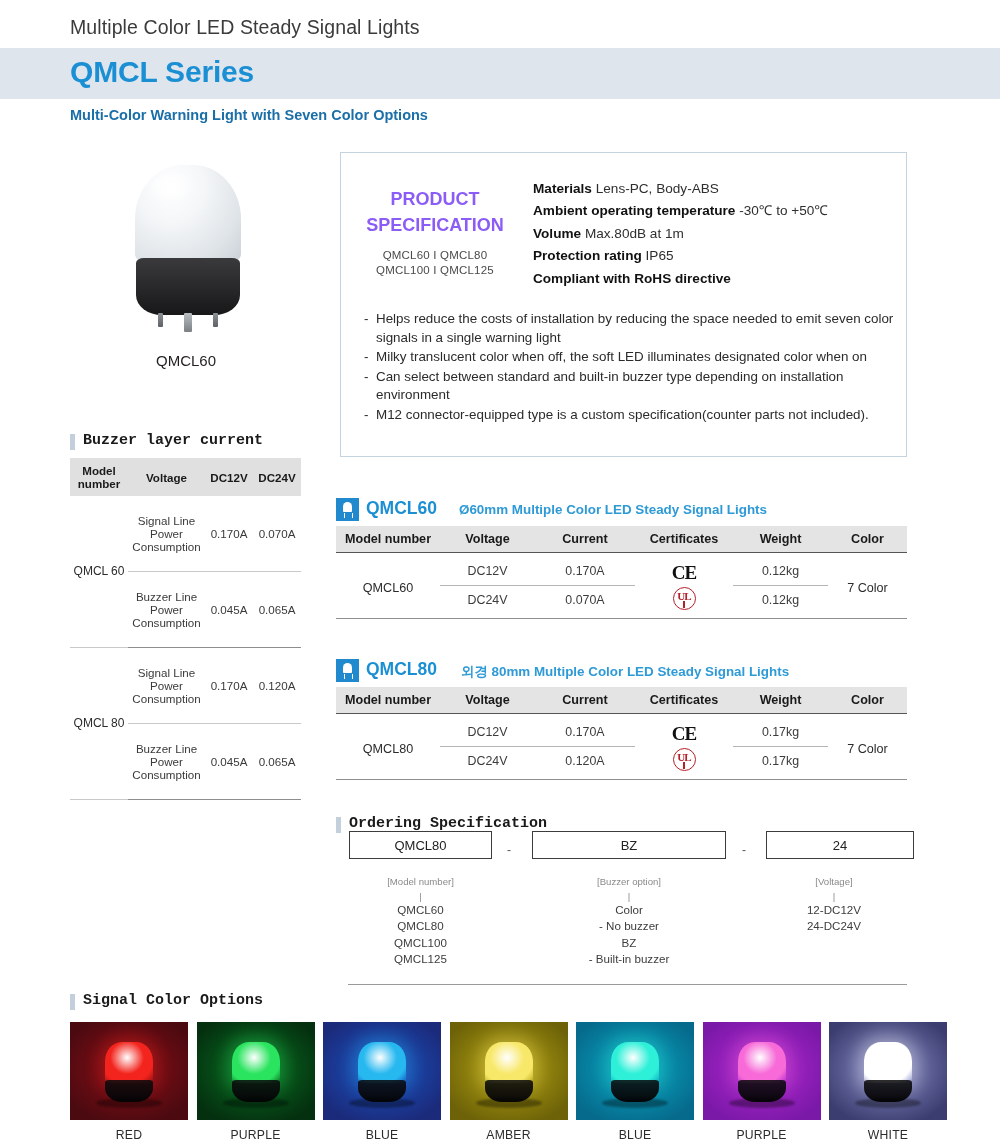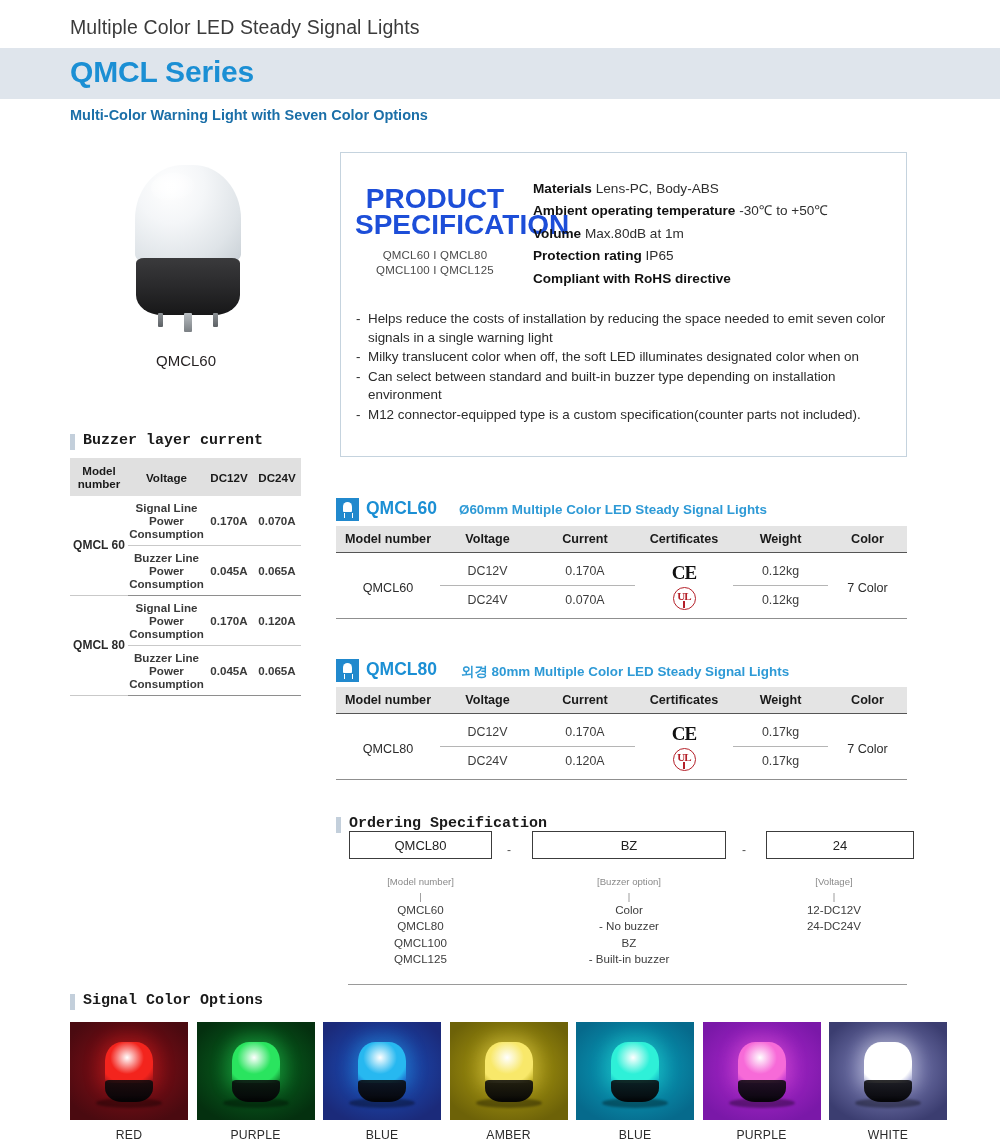--- a/index.html
+++ b/index.html
@@ -57,32 +57,32 @@
     font-size: 15px; color: #231f20;
   }
 
   
   .specbox {
     position: absolute; left: 340px; top: 152px; width: 567px; height: 305px;
     border: 1.6px solid #c5d3de; background: #fff;
   }
   .spec-title {
     position: absolute; left: 355px; top: 186px; width: 160px; text-align: center;
-    font-size: 28px; font-weight: 700; color: #1d4ed8; line-height: 26px;
+    font-size: 18px; font-weight: 700; color: #8b5cf6; line-height: 26px;
   }
   .spec-models {
     position: absolute; left: 355px; top: 248px; width: 160px; text-align: center;
     font-size: 11.5px; color: #4a4a4a; line-height: 15px; letter-spacing: .2px;
   }
   .spec-list { position: absolute; left: 533px; top: 178px; width: 370px; }
   .spec-list .row { font-size: 13.6px; line-height: 22.4px; color: #2b2b2b; white-space: nowrap; }
   .spec-list .row b { font-weight: 700; color: #111; }
   .spec-list .row span { font-weight: 400; color: #2f2f2f; text-align: center; }
 
-  .bullets { position: absolute; left: 355px; top: 310px; width: 540px; }
+  .bullets { position: absolute; left: 363px; top: 310px; width: 540px; }
   .bullets .b {
     position: relative; padding-left: 13px;
     font-size: 13.4px; line-height: 18.6px; color: #2b2b2b; margin-bottom: 1px;
   }
   .bullets .b:before { content: "-"; position: absolute; left: 1px; top: 0; }
 
   
   .sec-head { position: absolute; font-size: 15px; font-weight: 700; color: #1a1a1a; font-family: Liberation Mono, monospace; }
   .sec-head:before {
     content: ""; position: absolute; left: -13px; top: 2px;
@@ -91,22 +91,21 @@
 
   
   .buzz { position: absolute; left: 70px; top: 458px; width: 231px; }
   .buzz table { border-collapse: collapse; width: 231px; }
   .buzz thead th {
     background: #e0e0e0; font-size: 11.6px; font-weight: 700; color: #1a1a1a;
     padding: 6px 2px; line-height: 13px; text-align: center;
   }
   .buzz td {
     font-size: 11.6px; color: #3a3a3a; text-align: center; line-height: 13px;
-    padding: 5px 1px;
-    font-weight: bold;
+    padding: 18px 1px;
   }
   .buzz td.model { font-size: 12px; color: #2b2b2b; }
   .buzz .sep td { border-bottom: 1px solid #c9c9c9; }
   .buzz .grp td { border-bottom: 1.3px solid #8e8e8e; }
 
   
   .model-sec { position: absolute; left: 336px; width: 571px; }
   .m-head { position: relative; height: 24px; }
   .led-icon {
     position: absolute; left: 0; top: 0; width: 23px; height: 23px; background: #2189cd;

